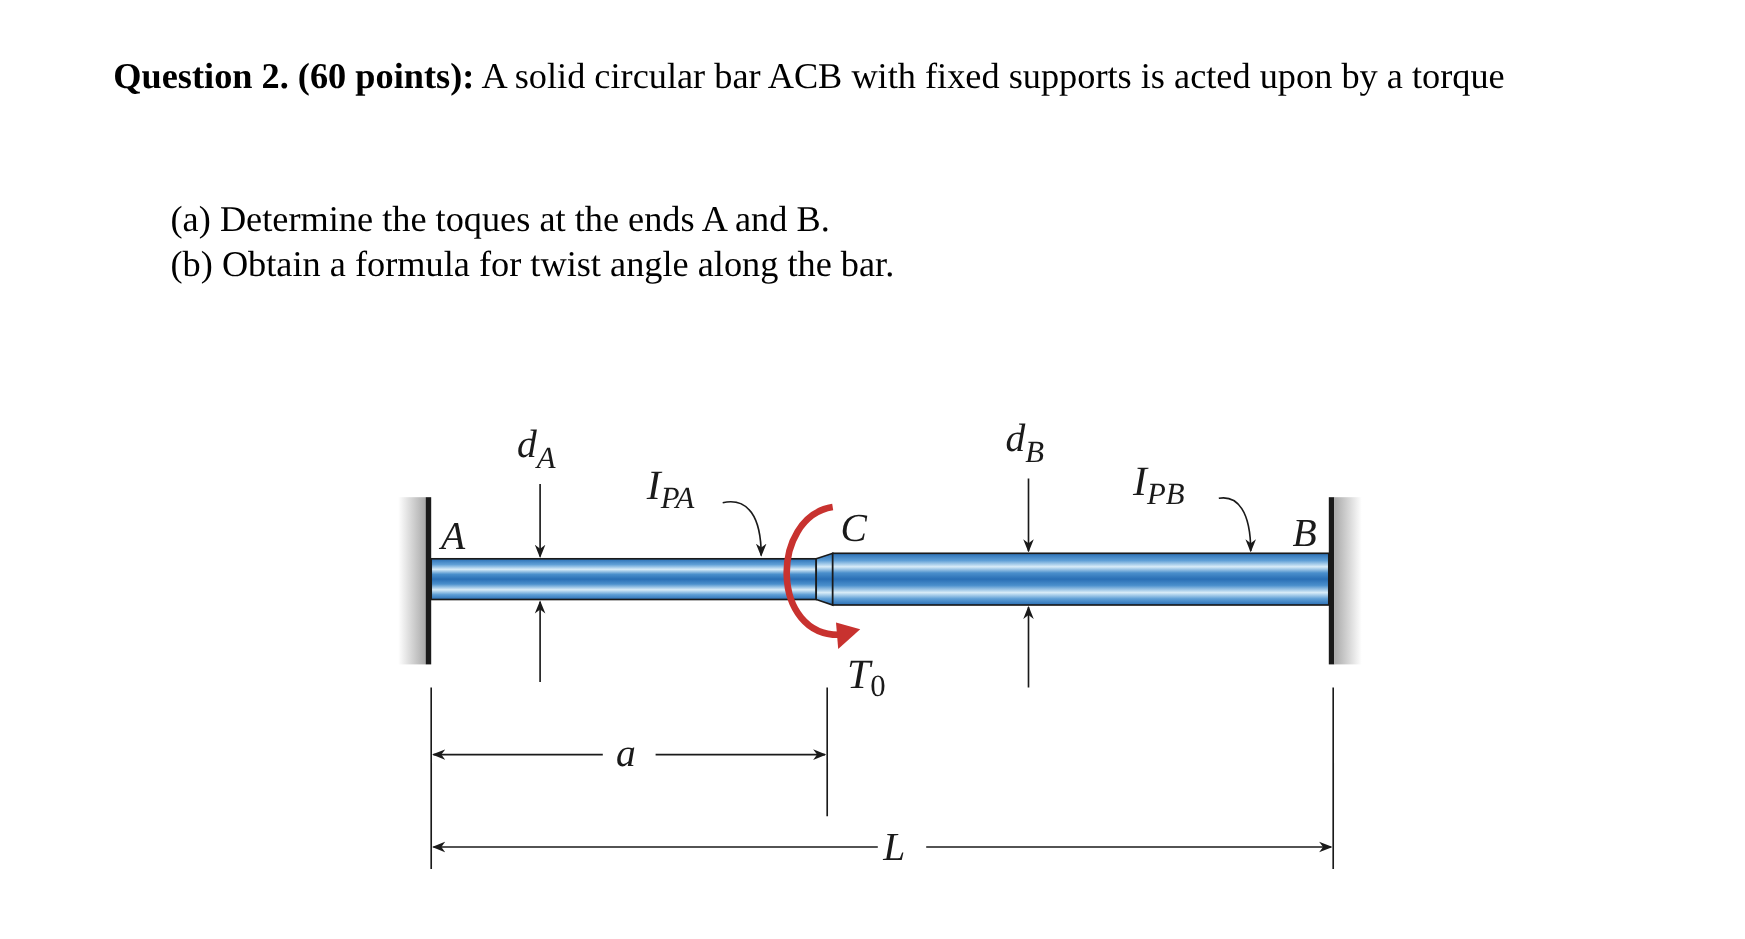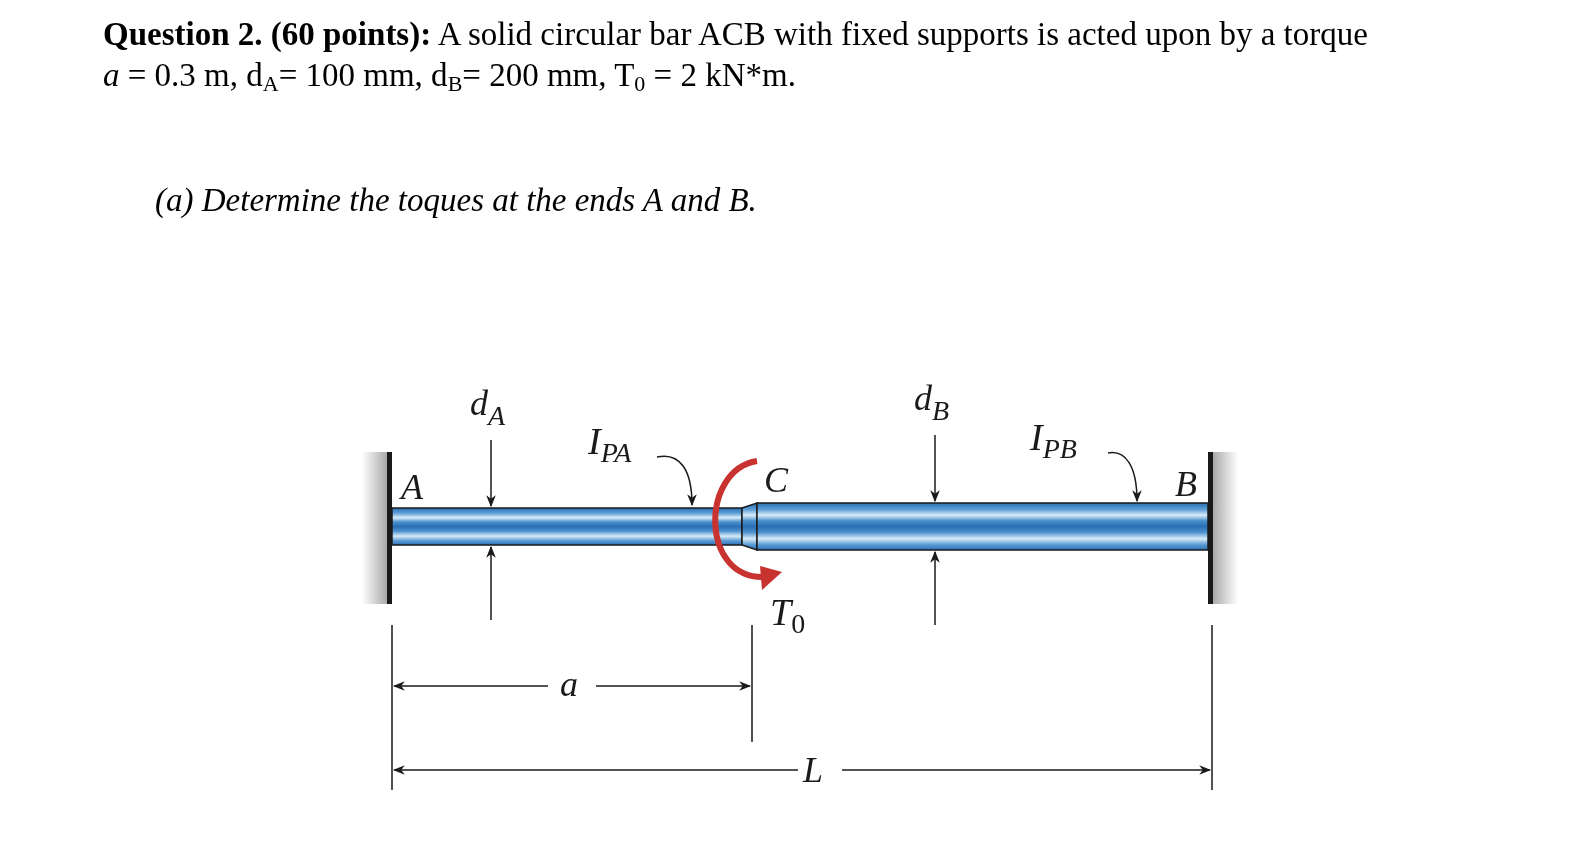--- a/index.html
+++ b/index.html
@@ -1,38 +1,38 @@
 <!DOCTYPE html>
 <html><head>
 <meta charset="utf-8">
 <style>
   html, body { margin: 0; padding: 0; background: #ffffff; }
   body { width: 1586px; height: 854px; position: relative; overflow: hidden;
          font-family: "Liberation Serif", "DejaVu Serif", serif; color: #000; }
   .problem { position: absolute; left: 103px; top: 14px; width: 1400px;
              font-size: 33px; line-height: 41px; }
-  .problem .line { white-space: nowrap; display: block; }
+  .problem .line { white-space: nowrap; display: block; margin-top: 36px; }
   .bold { font-weight: bold; }
   .it { font-style: italic; }
   .sub { font-size: 22px; position: relative; top: 5px; }
   .parts { position: absolute; left: 155px; top: 180px; font-size: 33px; line-height: 41px; }
-  .parts .part { display: block; white-space: nowrap; font-style: italic; }
+  .parts .part { display: block; white-space: nowrap; }
   svg.figure { position: absolute; left: 0; top: 0; }
   .lbl { font-family: "Liberation Serif", "DejaVu Serif", serif; font-style: italic; fill: #1a1a1a; }
 </style>
 </head>
 <body>
 
 <div class="problem">
   <span class="line"><span class="bold">Question 2. (60 points):</span><span> A solid circular bar ACB with fixed supports is acted upon by a torque</span></span>
-  <span class="line"><span class="it">a</span><span> = 0.3 m, d</span><span class="sub">A</span><span>= 100 mm, d</span><span class="sub">B</span><span>= 200 mm, T</span><span class="sub">0</span><span> = 2 kN*m.</span></span>
 </div>
 
 <div class="parts">
   <span class="part"><span>(a)</span><span> Determine the toques at the ends A and B.</span></span>
+  <span class="part"><span>(b)</span><span> Obtain a formula for twist angle along the bar.</span></span>
 </div>
 
 <svg class="figure" width="1586" height="854" viewBox="0 0 1586 854">
   <defs>
     <linearGradient id="barGradA" x1="0" y1="0" x2="0" y2="1">
       <stop offset="0" stop-color="#2a6fb5"></stop>
       <stop offset="0.14" stop-color="#5f9fd6"></stop>
       <stop offset="0.26" stop-color="#d8ecf8"></stop>
       <stop offset="0.38" stop-color="#4a8fcc"></stop>
       <stop offset="0.5" stop-color="#2a6fb5"></stop>

